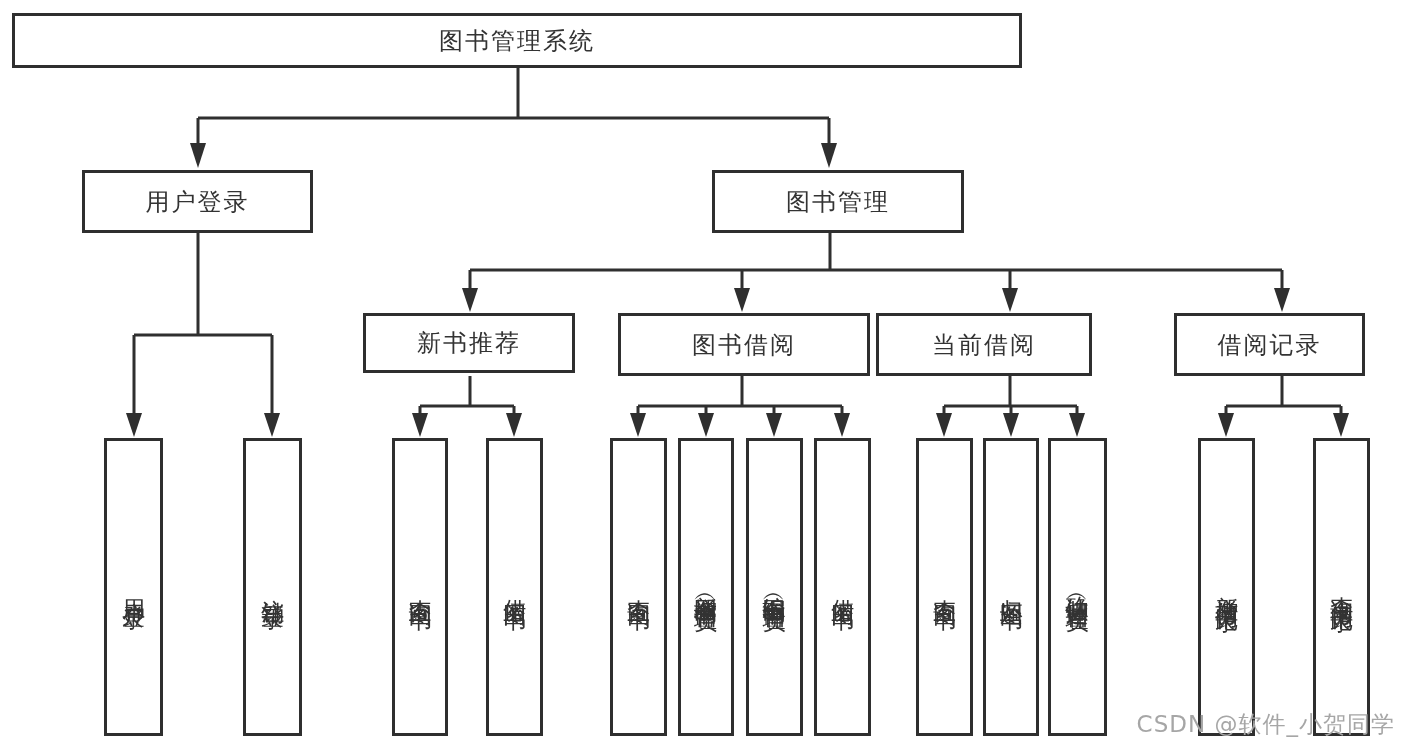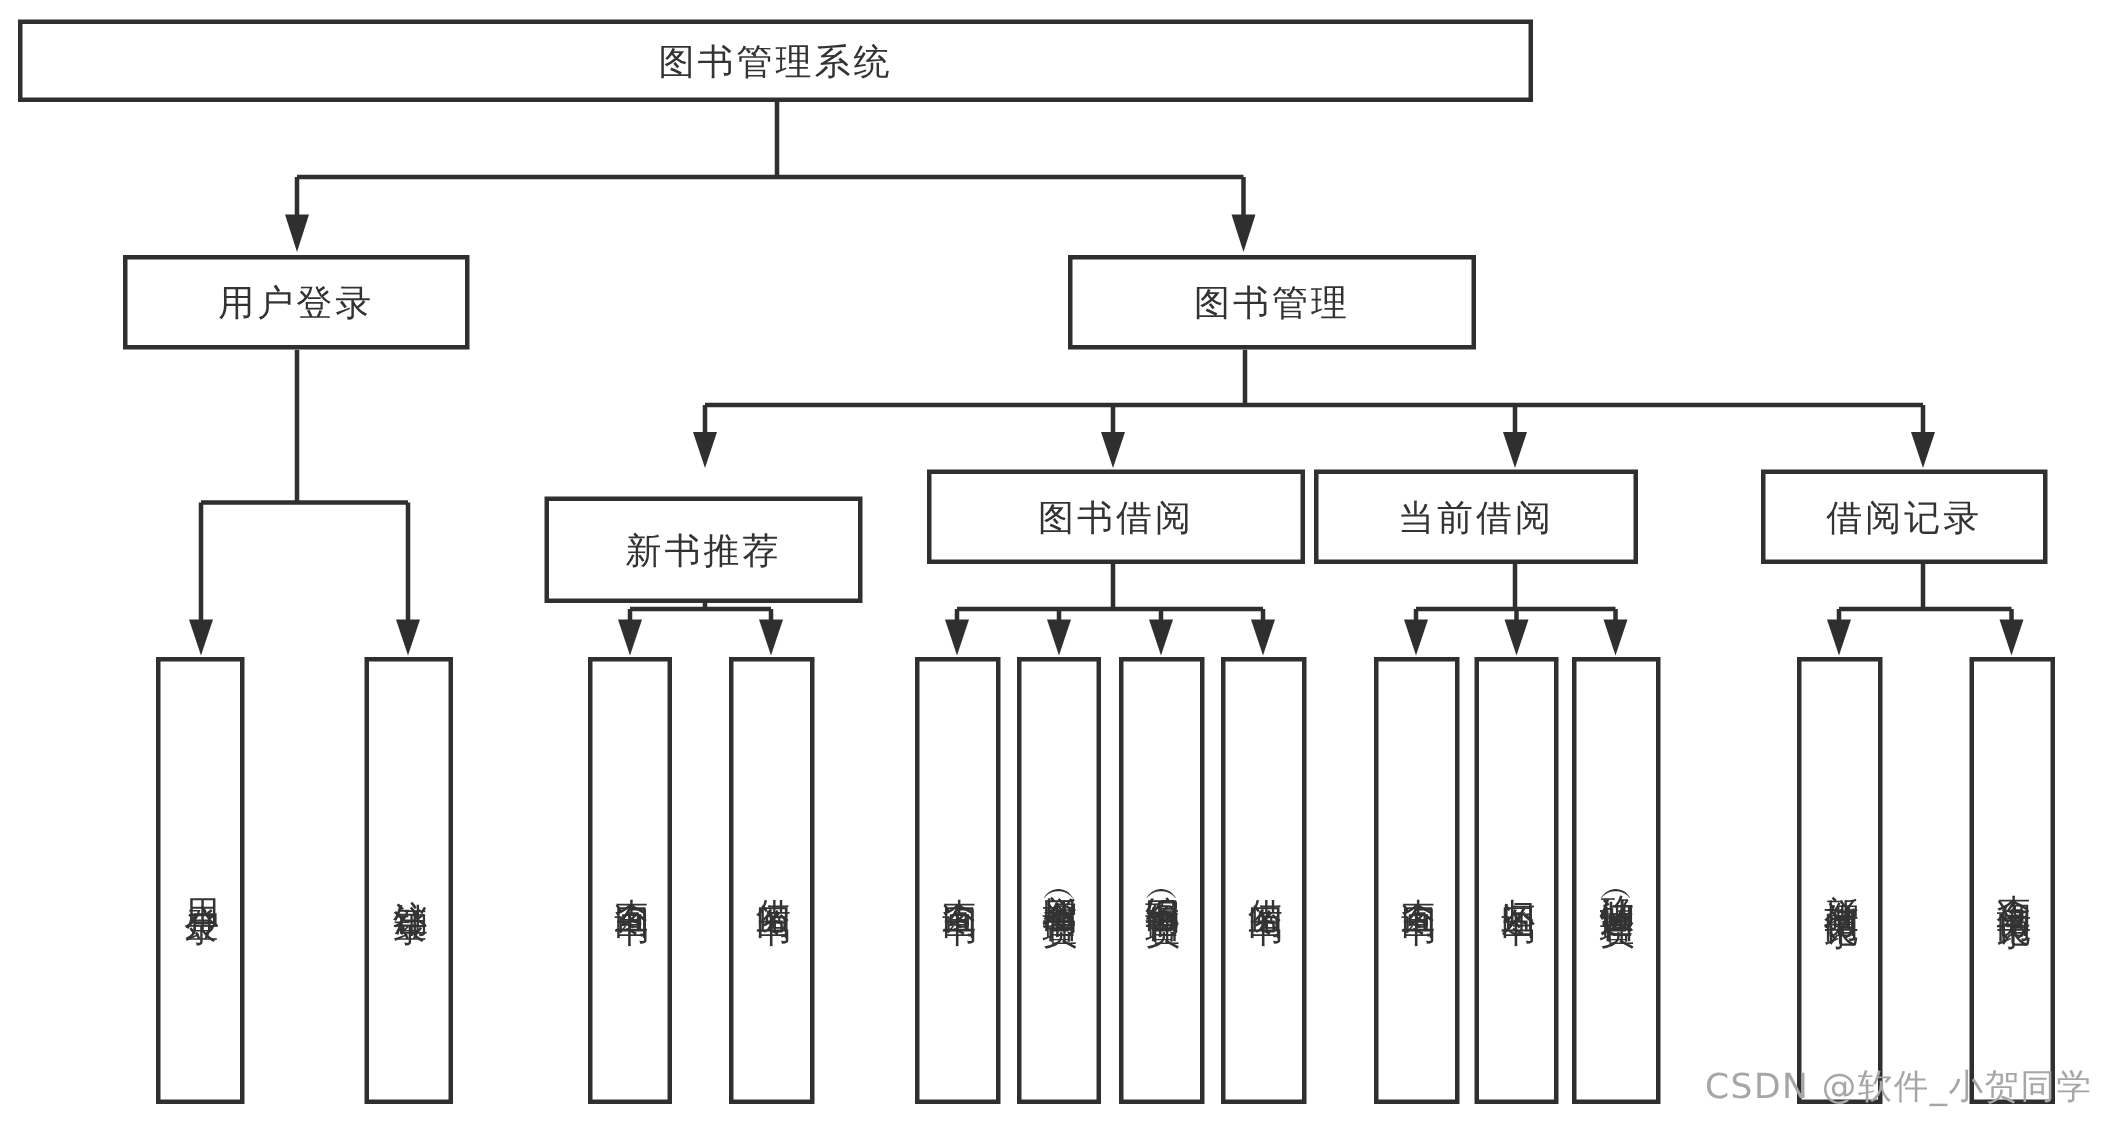--- a/index.html
+++ b/index.html
@@ -112,25 +112,25 @@
     <polygon points="1333,413 1349,413 1341,437"></polygon>
   </svg>
 
   <div class="box h" style="left:12px;top:13px;width:1010px;height:55px">
     <span>图书管理系统</span>
   </div>
 
   <div class="box h" style="left:82px;top:170px;width:231px;height:63px">
     <span>用户登录</span>
   </div>
-  <div class="box h" style="left:712px;top:170px;width:272px;height:63px">
+  <div class="box h" style="left:712px;top:170px;width:252px;height:63px">
     <span>图书管理</span>
   </div>
 
-  <div class="box h" style="left:363px;top:331px;width:212px;height:71px">
+  <div class="box h" style="left:363px;top:313px;width:212px;height:60px">
     <span>新书推荐</span>
   </div>
   <div class="box h" style="left:618px;top:313px;width:252px;height:63px">
     <span>图书借阅</span>
   </div>
   <div class="box h" style="left:876px;top:313px;width:216px;height:63px">
     <span>当前借阅</span>
   </div>
   <div class="box h" style="left:1174px;top:313px;width:191px;height:63px">
     <span>借阅记录</span>

